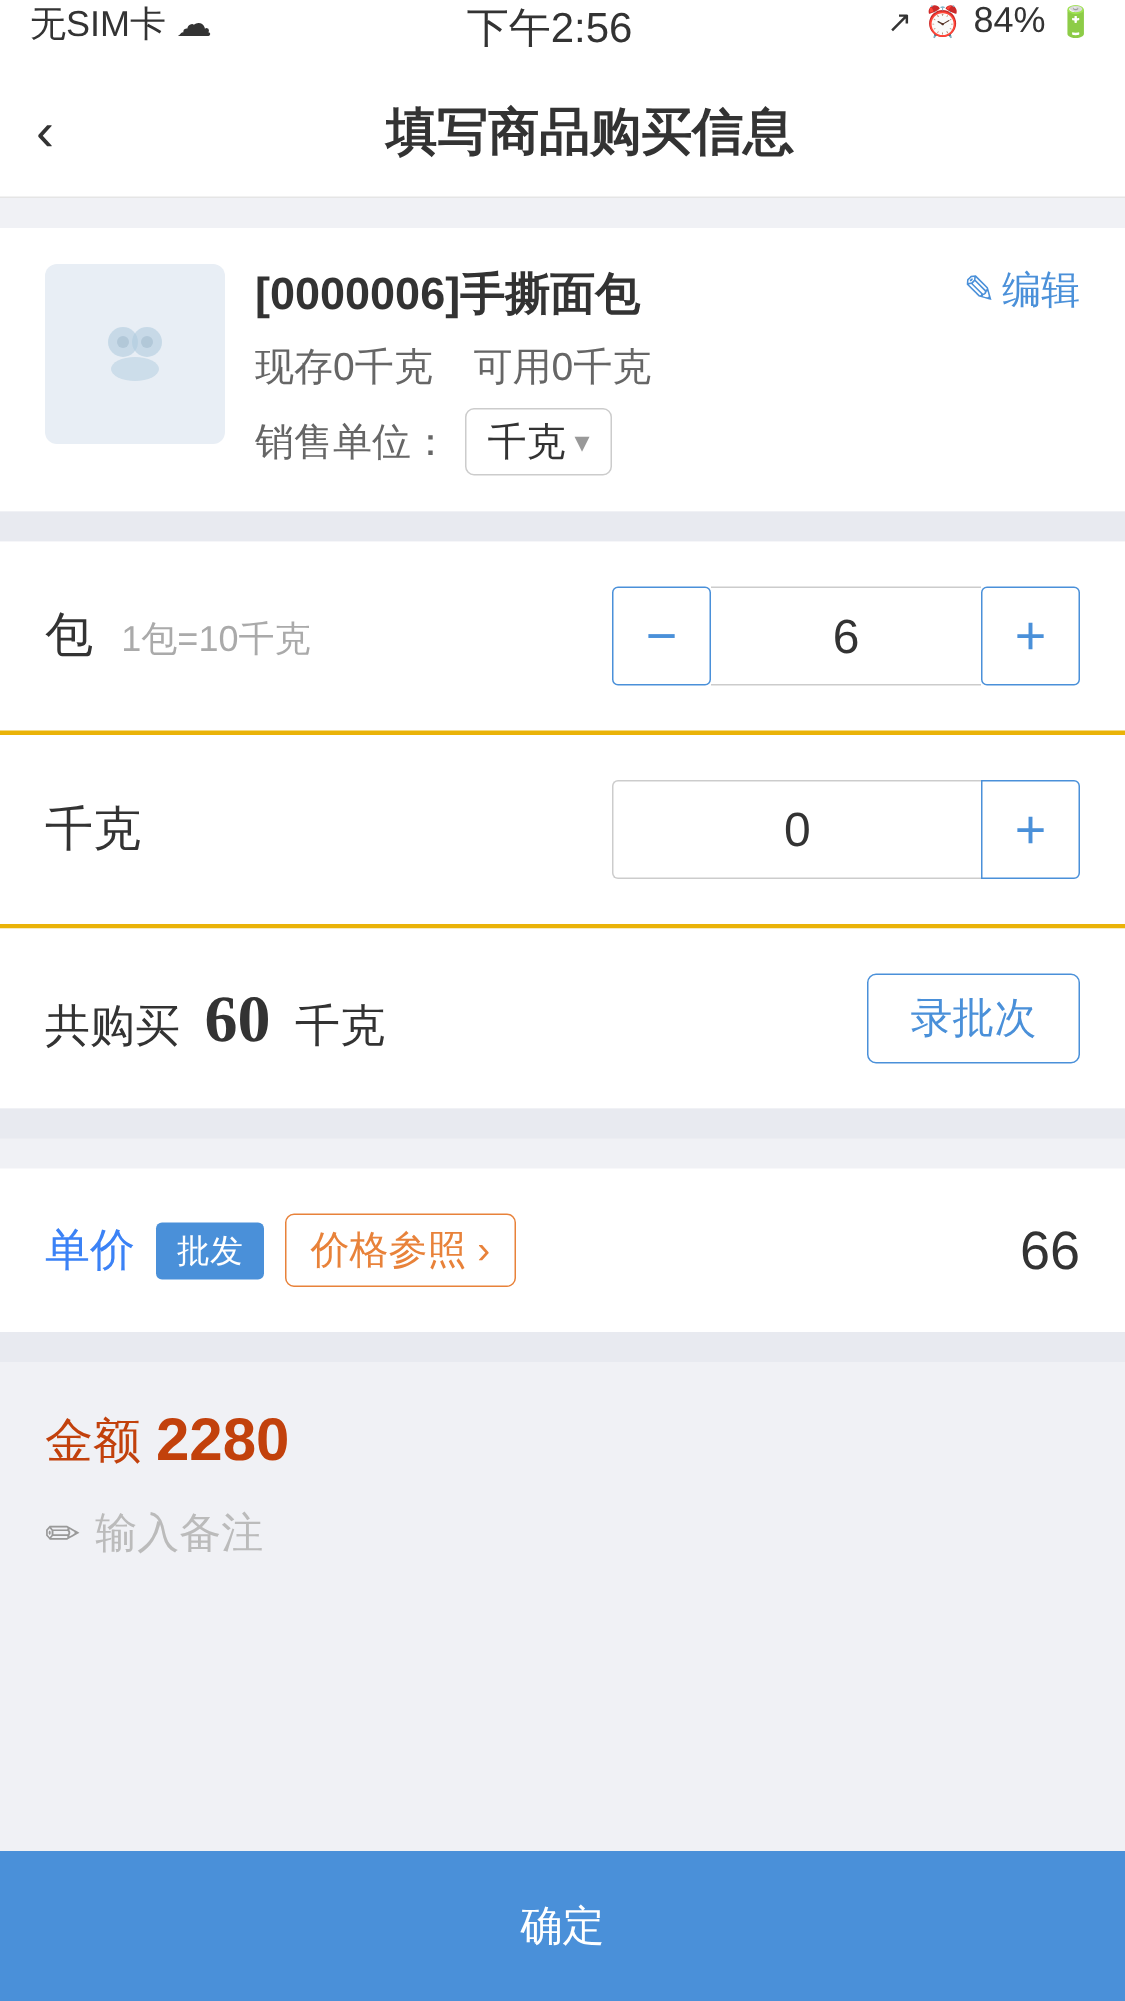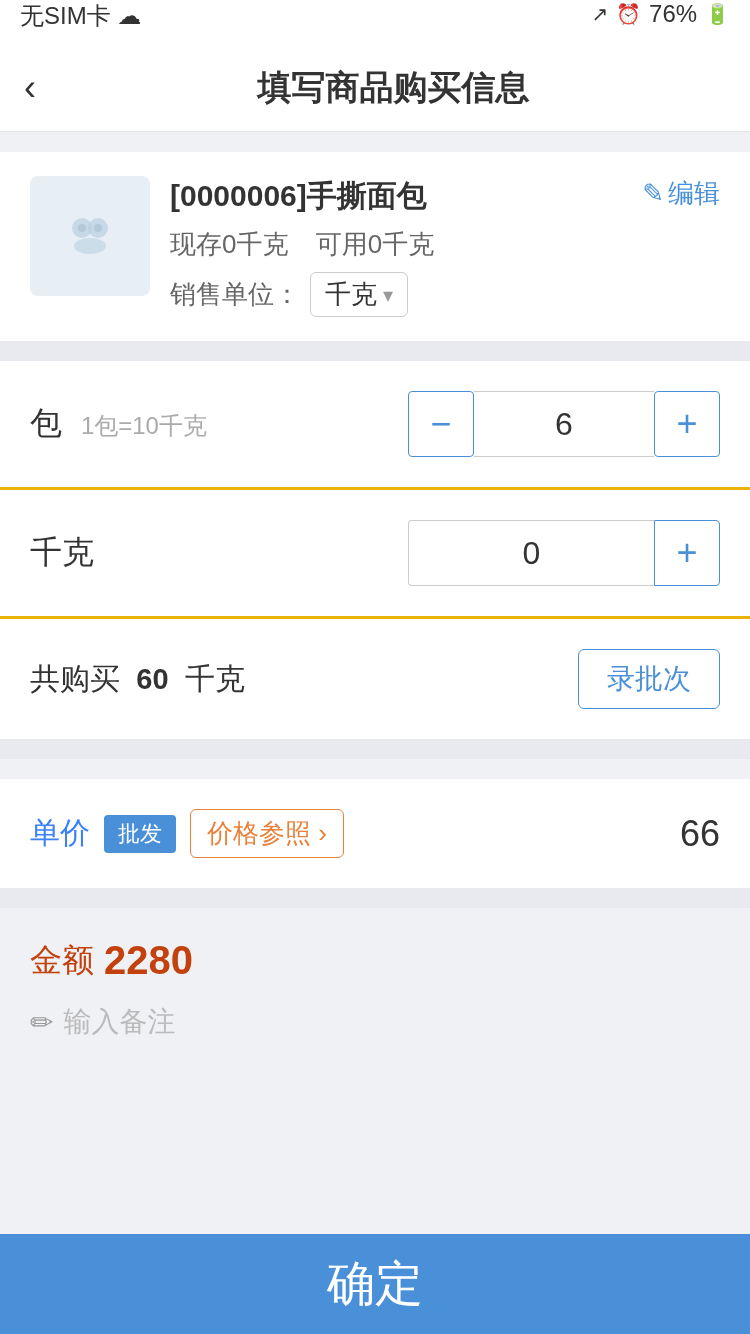--- a/index.html
+++ b/index.html
@@ -286,42 +286,43 @@
       flex: 1;
       min-height: 400px;
     }
 
     
     .bottom-btn {
       width: 750px;
       height: 100px;
       background: #4a90d9;
       color: #fff;
-      font-size: 48px;
+      font-size: 28px;
       display: flex;
       align-items: center;
       justify-content: center;
       cursor: pointer;
       border: none;
       position: fixed;
       bottom: 0;
       left: 0;
     }
   </style>
 </head>
 <body>
 
 <div class="status-bar">
   <div class="status-left">
     <span>无SIM卡 ☁</span>
   </div>
+  <div class="status-center">下午2:56</div>
   <div class="status-right">
     <span style="font-size:20px;">↗</span>
     <span style="font-size:20px;">⏰</span>
-    <span>76%</span>
+    <span>84%</span>
     <span style="font-size:20px;">🔋</span>
   </div>
 </div>
 
 <div class="nav-bar">
   <span class="nav-back">‹</span>
   <span class="nav-title">填写商品购买信息</span>
 </div>
 
 <div class="product-card">
@@ -379,21 +380,21 @@
     <div class="quantity-controls">
       <input class="qty-input-only" value="0" style="border-radius: 4px 0px 0px 4px; border-right: none;">
       <button class="qty-btn" style="border-radius:0 4px 4px 0;">+</button>
     </div>
   </div>
 </div>
 
 <div class="total-row">
   <div class="total-label">
     <span>共购买</span>
-    <span style="margin: 0 8px; font-size:29px; font-weight:600;">60</span>
+    <span style="margin: 0 8px; font-size:44px; font-weight:600;font-family:Liberation Serif, serif;">60</span>
     <span>千克</span>
   </div>
   <button class="batch-btn">录批次</button>
 </div>
 
 <div class="section-divider"></div>
 
 <div class="price-section">
   <span class="price-label">单价</span>
   <span class="price-tag">批发</span>

